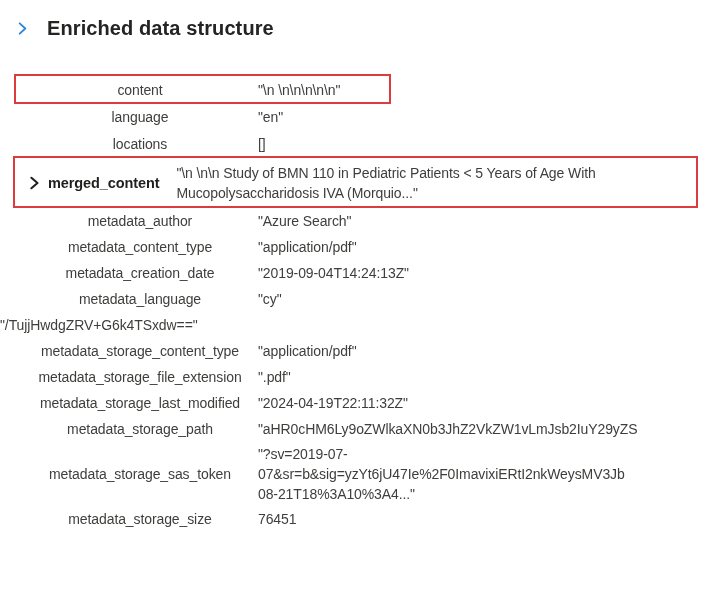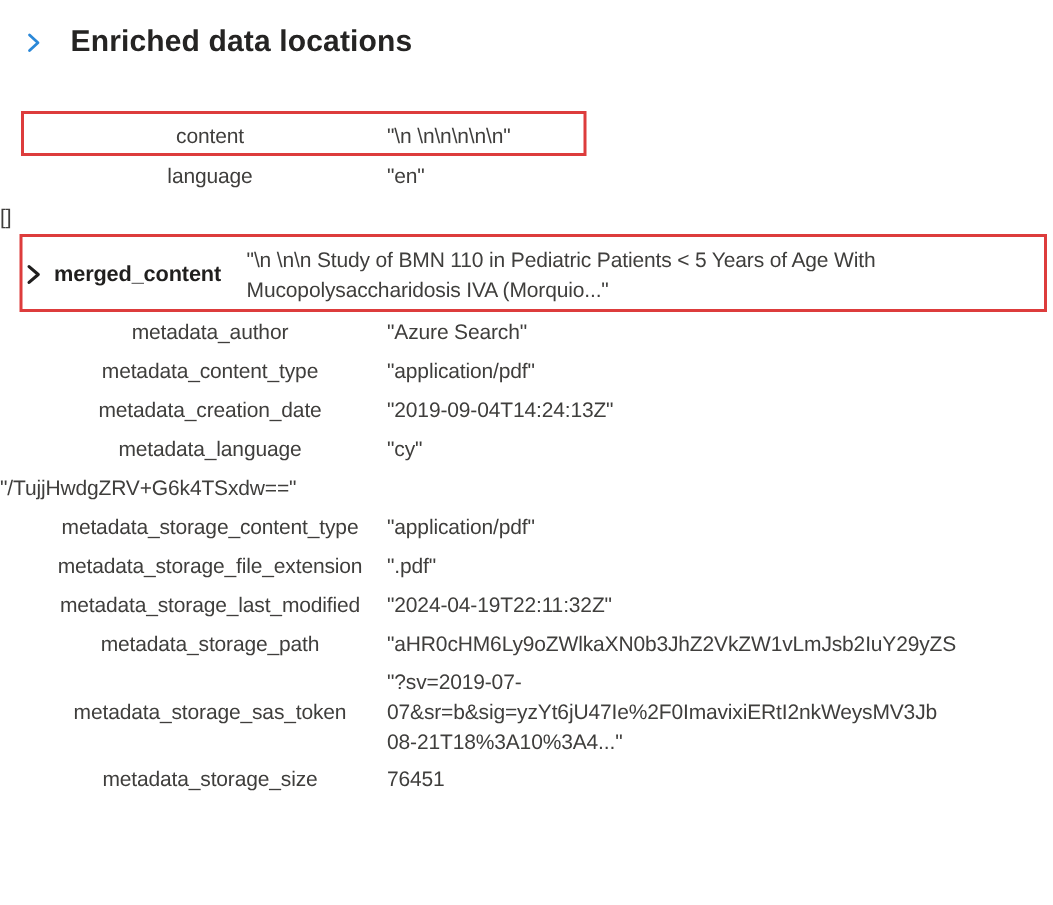--- a/index.html
+++ b/index.html
@@ -62,21 +62,21 @@
     overflow: hidden;
     padding-right: 0;
   }
   .row.h27 { min-height: 27px; }
   .row.multiline { align-items: center; padding: 2px 0; }
 
   
   .row.expand {
     min-height: 51px;
     align-items: center;
-    padding-left: 14px;
+    padding-left: 26px;
   }
   .row.expand .chev {
     width: 15px; height: 15px;
     display: inline-flex; align-items: center; justify-content: center;
     cursor: pointer;
     flex: 0 0 15px;
   }
   .row.expand .label {
     flex: 0 0 auto;
     width: auto;
@@ -108,34 +108,35 @@
 <body>
 
 <div class="page">
 
   <div class="header">
     <span class="chev">
       <svg width="15" height="15" viewBox="0 0 16 16" aria-hidden="true">
         <path d="M5 2.5 L11 8 L5 13.5" fill="none" stroke="#2b88d8" stroke-width="2" stroke-linecap="round" stroke-linejoin="round"></path>
       </svg>
     </span>
-    <span class="title">Enriched data locations</span>
+    <span class="title">Enriched data structure</span>
   </div>
 
   <div class="rows">
       <div class="row h27 hl-content">
         <div class="redbox"></div>
         <div class="label">content</div>
         <div class="value">"\n \n\n\n\n\n"</div>
       </div>
       <div class="row h27">
         <div class="label">language</div>
         <div class="value">"en"</div>
       </div>
       <div class="row h27">
+        <div class="label">locations</div>
         <div class="value">[]</div>
       </div>
       <div class="row expand hl-full">
         <div class="redbox"></div>
         <span class="chev">
           <svg width="14" height="14" viewBox="0 0 16 16" aria-hidden="true">
             <path d="M5 2 L12 8 L5 14" fill="none" stroke="#201f1e" stroke-width="2.4" stroke-linecap="round" stroke-linejoin="round"></path>
           </svg>
         </span>
         <div class="label">merged_content</div>

